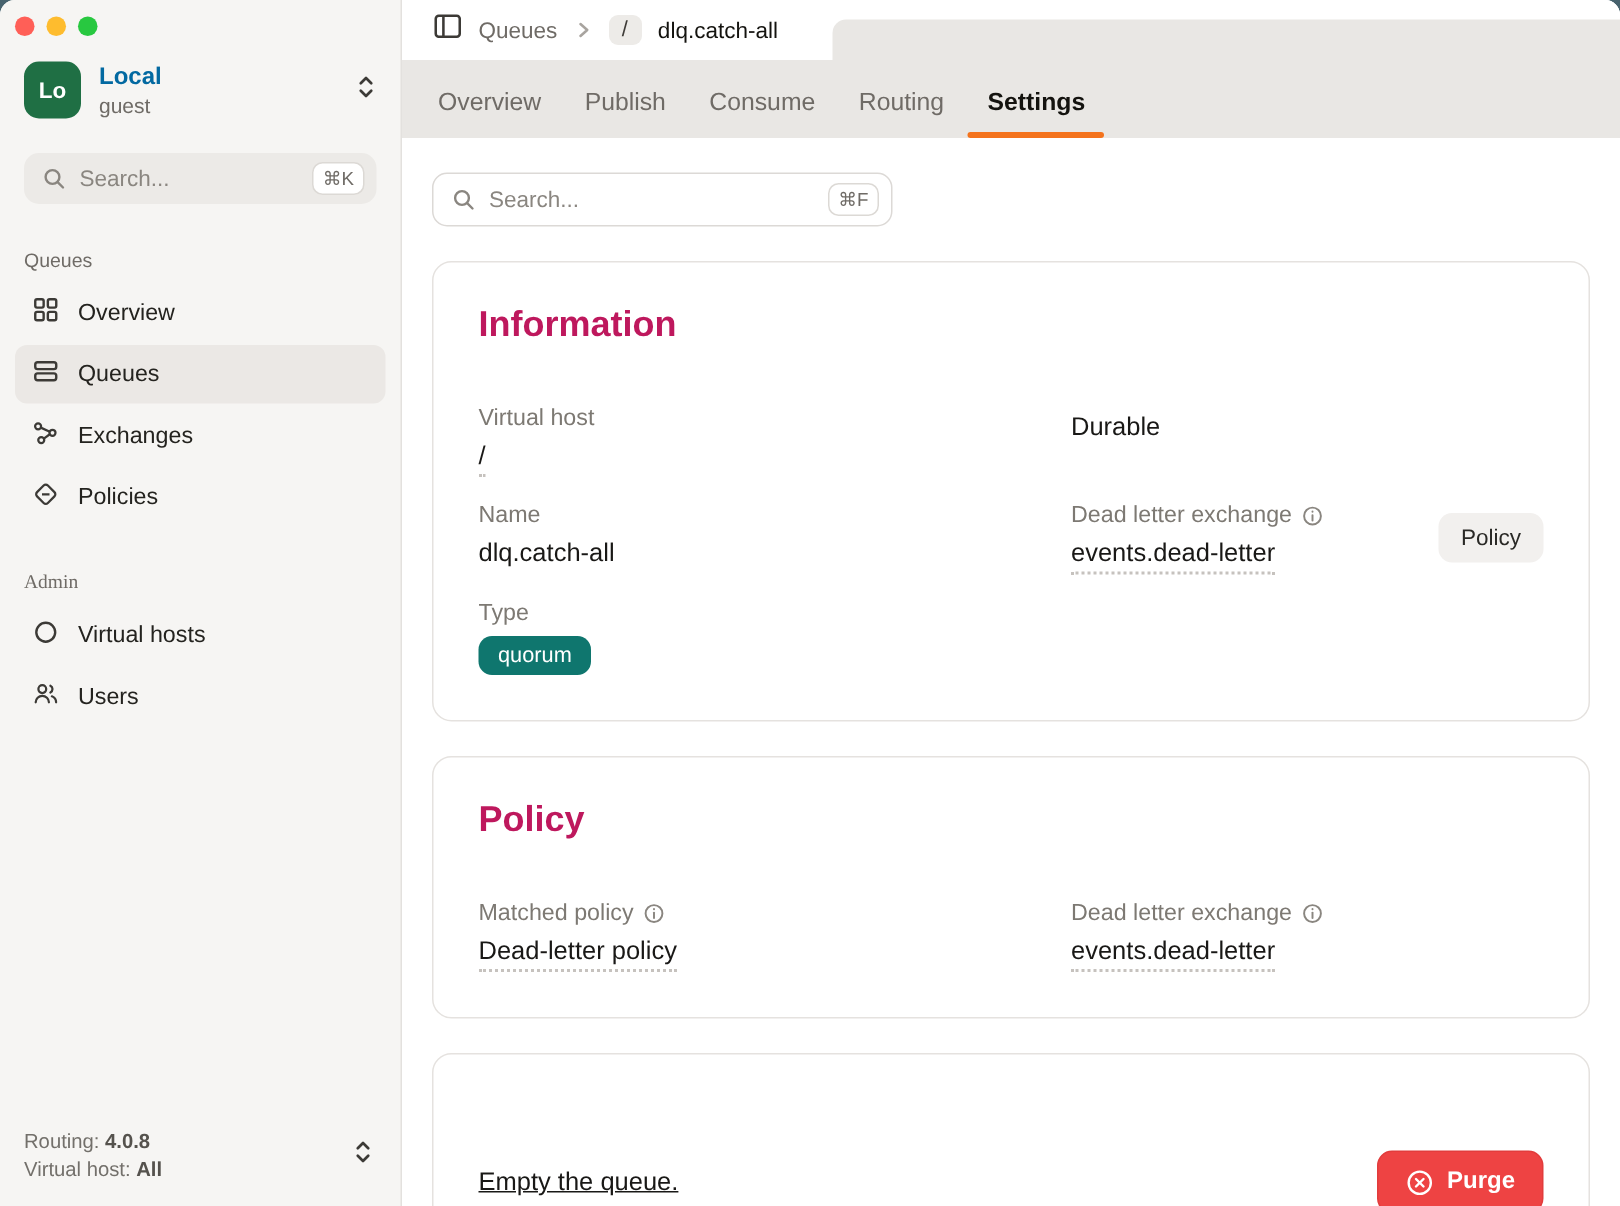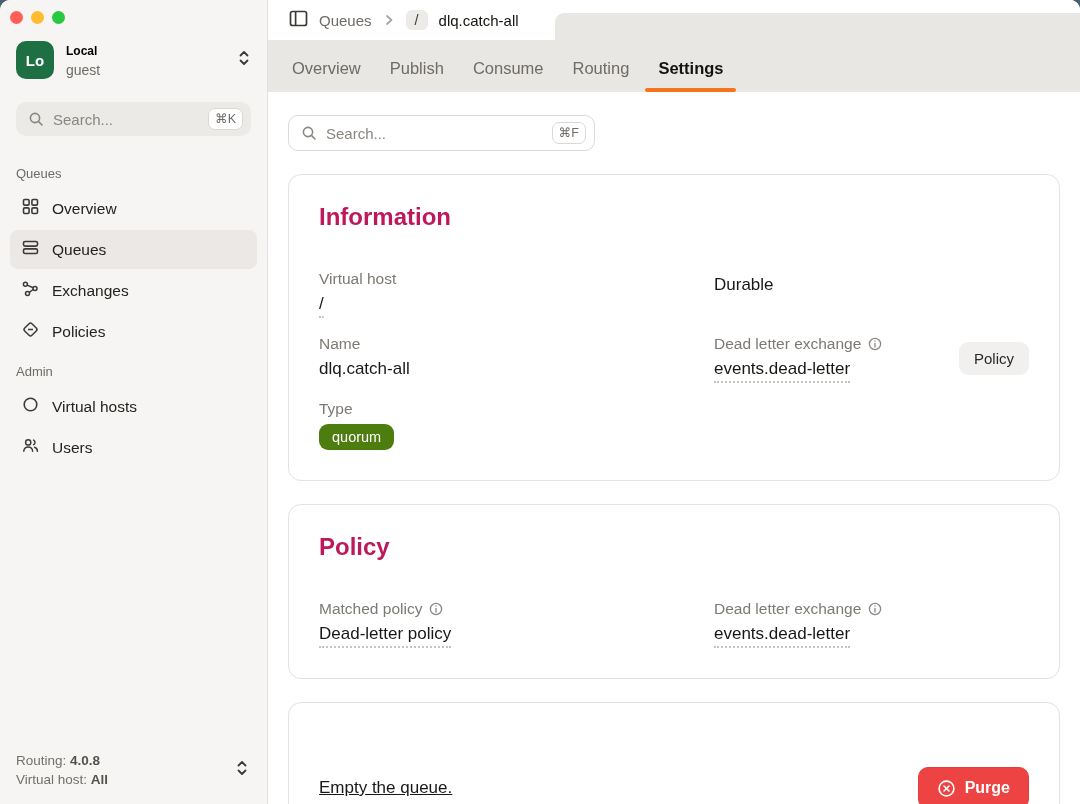--- a/index.html
+++ b/index.html
@@ -30,42 +30,42 @@
   .light.yellow { background:#febc2e; }
   .light.green { background:#28c840; }
 
   .profile { display:flex; align-items:center; gap:12px; margin:17px 16px 0; }
   .avatar {
     width:38px; height:38px; border-radius:10px;
     background:#1f6f44; color:#fff;
     font-size:15px; font-weight:600;
     display:flex; align-items:center; justify-content:center;
   }
-  .profile-name { font-size:12px; font-weight:700; color:#000000; line-height:19px; }
+  .profile-name { font-size:16px; font-weight:700; color:#0369a1; line-height:19px; }
   .profile-role { font-size:14px; color:#6f6b66; line-height:18px; }
   .chev-updown { margin-left:auto; color:#3c3a36; }
 
   .sidebar-search {
     margin:23px 16px 0; height:34px;
     background:#eceae7; border-radius:10px;
     display:flex; align-items:center; gap:9px;
     padding:0 8px 0 12px;
   }
   .sidebar-search input, .main-search input {
     border:none; outline:none; background:transparent;
     font-family:inherit; font-size:15px; color:#3c3a36; flex:1; min-width:0;
   }
   .sidebar-search input::placeholder, .main-search input::placeholder { color:#8a8680; }
   .kbd {
     background:#fff; border:1px solid #dcd9d5; border-radius:7px;
     font-size:12.5px; color:#6f6b66; padding:2px 6px; line-height:16px;
   }
 
   .section-label { margin:30px 16px 7px; font-size:13px; color:#6f6b66; }
-  .section-label.admin { margin-top:12px; }
+  .section-label.admin { margin-top:28px;font-family:Liberation Serif, serif; }
   .nav-item {
     margin:1px 10px; padding:0 12px; height:39px; border-radius:8px;
     display:flex; align-items:center; gap:13px;
     font-size:15.5px; color:#24231f; cursor:default;
   }
   .nav-item.active { background:#ebe8e5; }
   .nav-item svg { flex-shrink:0; }
 
   .sidebar-footer {
     margin-top:auto; padding:0 18px 15px 16px;
@@ -120,21 +120,21 @@
     display:grid; grid-template-columns:365px 1fr;
     column-gap:30px; row-gap:16px; margin-top:38px;
   }
   .field-label {
     font-size:15.5px; color:#7d7973; line-height:19px;
     display:flex; align-items:center; gap:7px;
   }
   .field-value { font-size:17px; color:#191816; line-height:23px; margin-top:4px; }
   .dotted { display:inline-block; border-bottom:2px dotted #c6c2be; padding-bottom:1px; }
   .badge-quorum {
-    display:inline-block; background:#4d7c0f; color:#fff;
+    display:inline-block; background:#0f766e; color:#fff;
     font-size:14.5px; font-weight:500;
     border-radius:9px; padding:5px 13px; margin-top:6px;
   }
   .field-row { display:flex; align-items:center; justify-content:space-between; }
   .btn-ghost {
     background:#f2f0ee; border:none; border-radius:9px;
     padding:8px 15px; font-size:15px; color:#2a2926;
     font-family:inherit; cursor:default;
   }
   .action-row {

